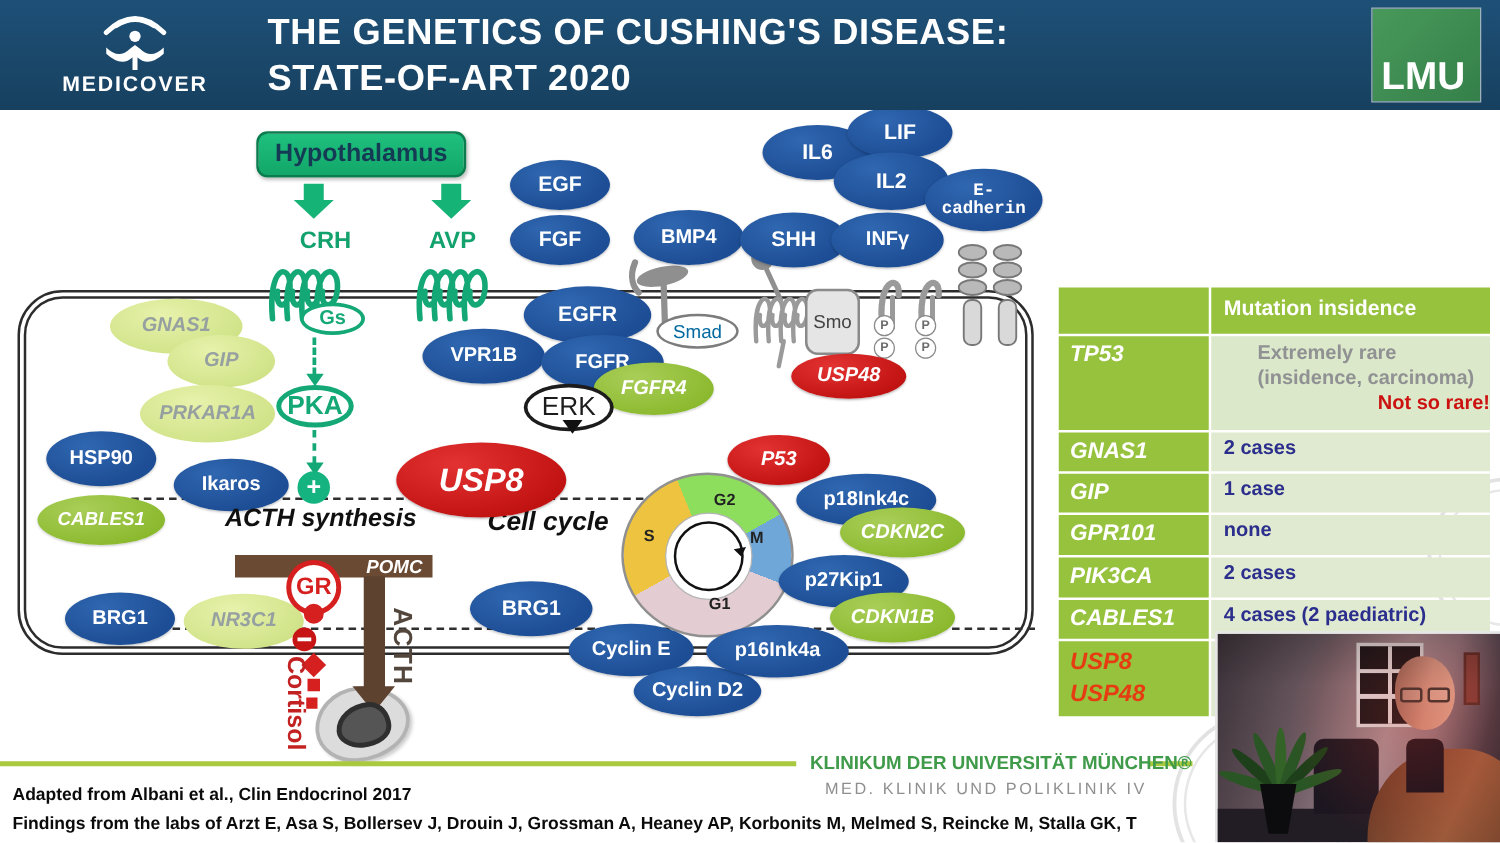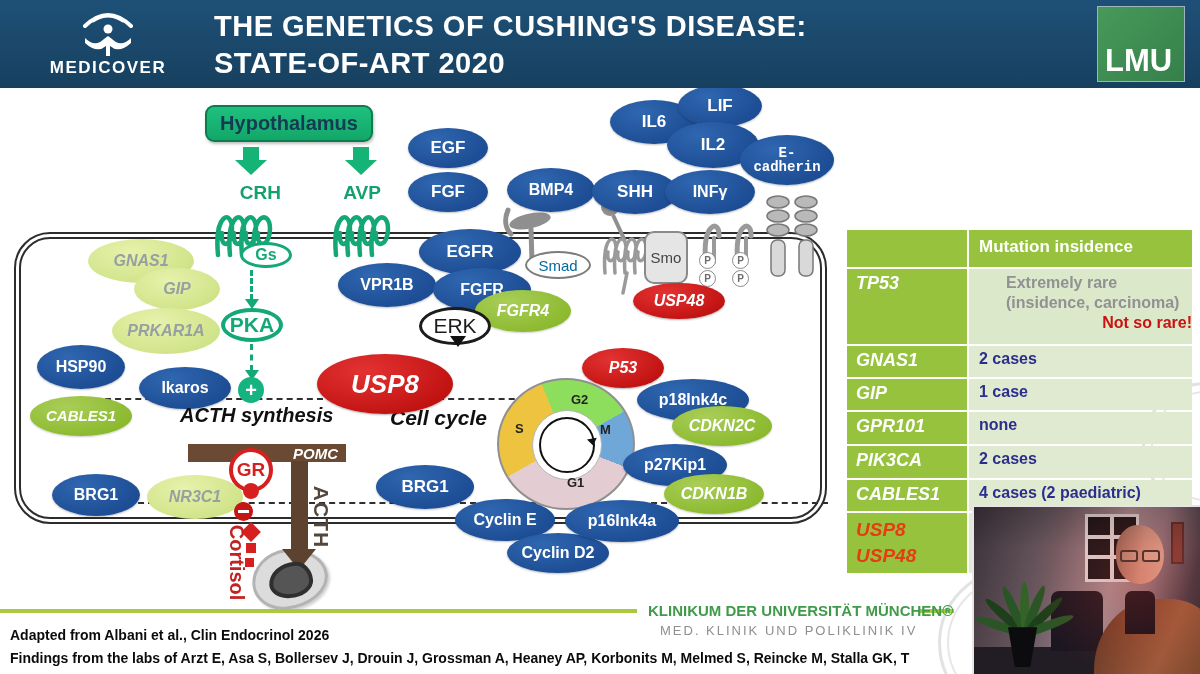--- a/index.html
+++ b/index.html
@@ -324,21 +324,21 @@
         <span class="red-gene">USP48</span>
       </div>
       <div class="vcell"></div>
     </div>
   </div>
 
   <div class="green-line" style="left:0;width:637px;"></div>
   <div class="green-line" style="left:920px;width:34px;"></div>
   <div class="clinic">KLINIKUM DER UNIVERSITÄT MÜNCHEN®</div>
   <div class="dept">MED. KLINIK UND POLIKLINIK IV</div>
-  <div class="credit" style="top:627px;">Adapted from Albani et al., Clin Endocrinol 2026</div>
+  <div class="credit" style="top:627px;">Adapted from Albani et al., Clin Endocrinol 2017</div>
   <div class="credit" style="top:650px;">Findings from the labs of Arzt E, Asa S, Bollersev J, Drouin J, Grossman A, Heaney AP, Korbonits M, Melmed S, Reincke M, Stalla GK, T</div>
 
   <div class="webcam">
     <div class="wc-floor"></div>
     <div class="wc-window"></div>
     <div class="wc-frame"></div>
     <div class="wc-chair"></div>
     <div class="wc-plant">
       <span class="leaf" style="transform:rotate(-72deg);"></span>
       <span class="leaf" style="transform:rotate(-48deg);background:#1d3f19;"></span>

